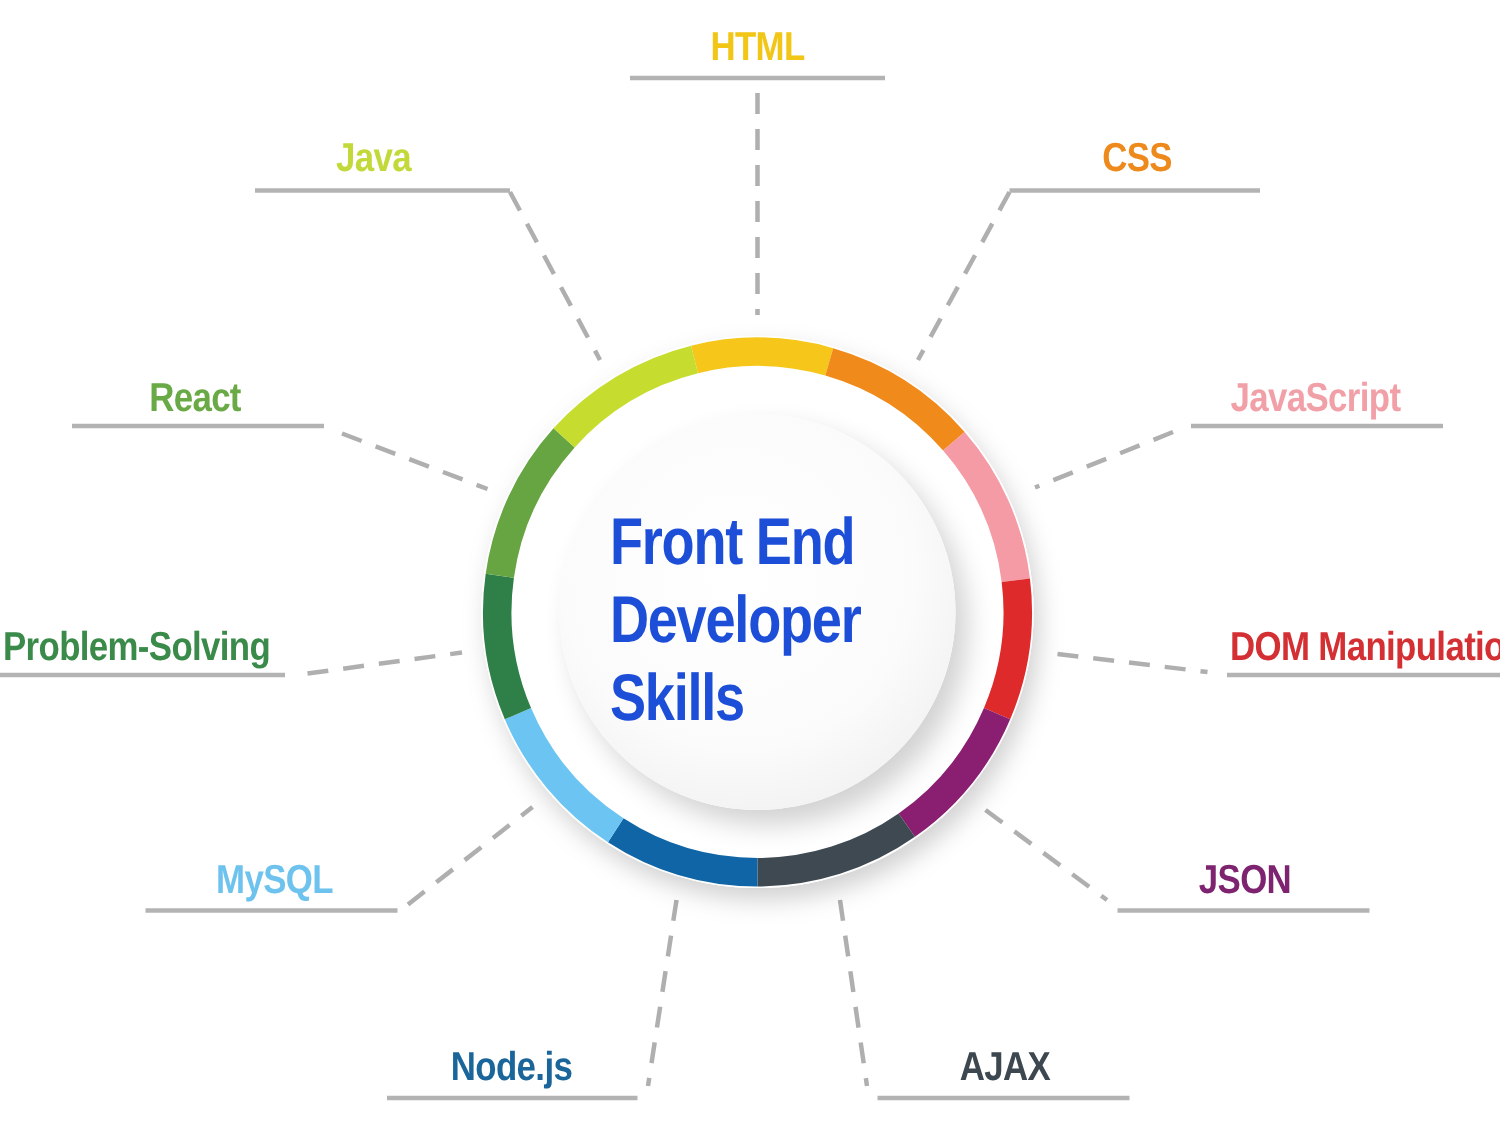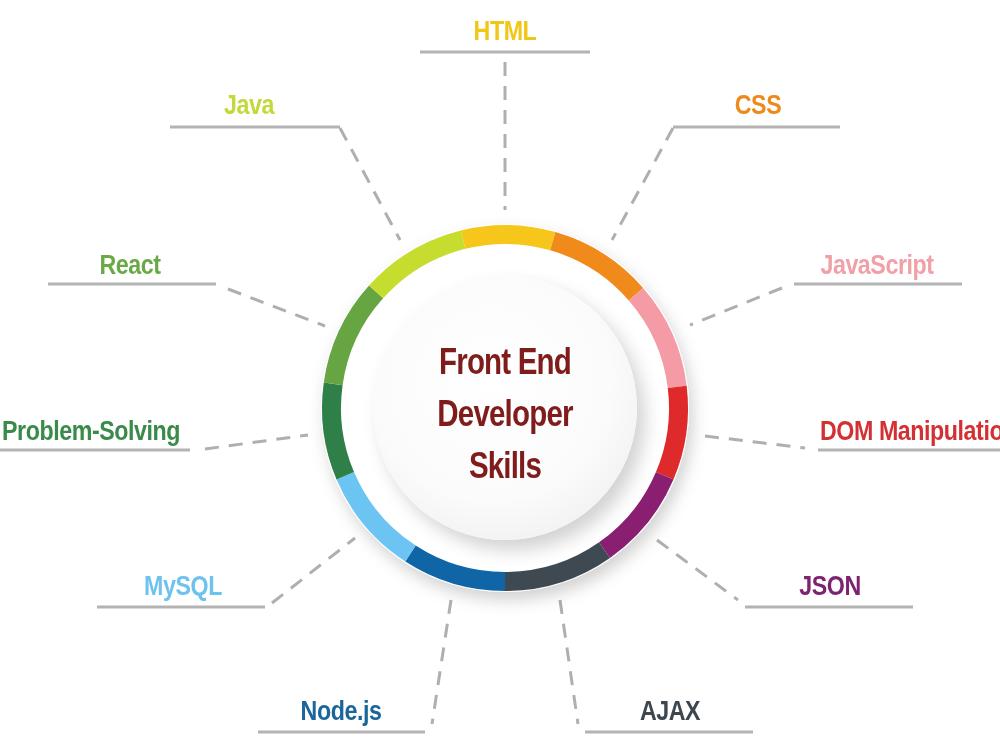--- a/index.html
+++ b/index.html
@@ -11,23 +11,23 @@
     font-size:27px; letter-spacing:-0.5px; line-height:30px; white-space:nowrap;
     transform:translateX(-50%) scaleX(0.86); transform-origin:center;
   }
   .skill-label.left-anchored { transform:scaleX(0.86); transform-origin:left; }
   .center-disc {
     position:absolute; left:373px; top:276px; width:264px; height:264px; border-radius:50%;
     background:radial-gradient(circle at 45% 40%, #ffffff 0%, #fbfbfb 55%, #f1f1f1 80%, #e6e6e6 100%);
     box-shadow: 8px 10px 18px rgba(0,0,0,0.18), -2px -2px 6px rgba(255,255,255,0.9);
   }
   .center-title {
-    position:absolute; left:385px; top:336px; width:240px; text-align:center;
-    font-family:"Liberation Sans", sans-serif; font-weight:bold; font-size:36px; line-height:52px;
-    color:#7f1d1d; letter-spacing:-1px;
+    position:absolute; left:385px; top:336px; width:240px; text-align:left;
+    font-family:"Liberation Sans", sans-serif; font-weight:bold; font-size:44px; line-height:52px;
+    color:#1d4ed8; letter-spacing:-1px;
   }
   .center-title span { display:block; transform:scaleX(0.82); transform-origin:center; }
 </style>
 </head>
 <body>
 
 <svg id="diagram" viewBox="0 0 1000 750" xmlns="http://www.w3.org/2000/svg">
 
   <g stroke="#B3B3B3" stroke-width="3" fill="none">
     <line x1="420" y1="52" x2="590" y2="52"></line>

